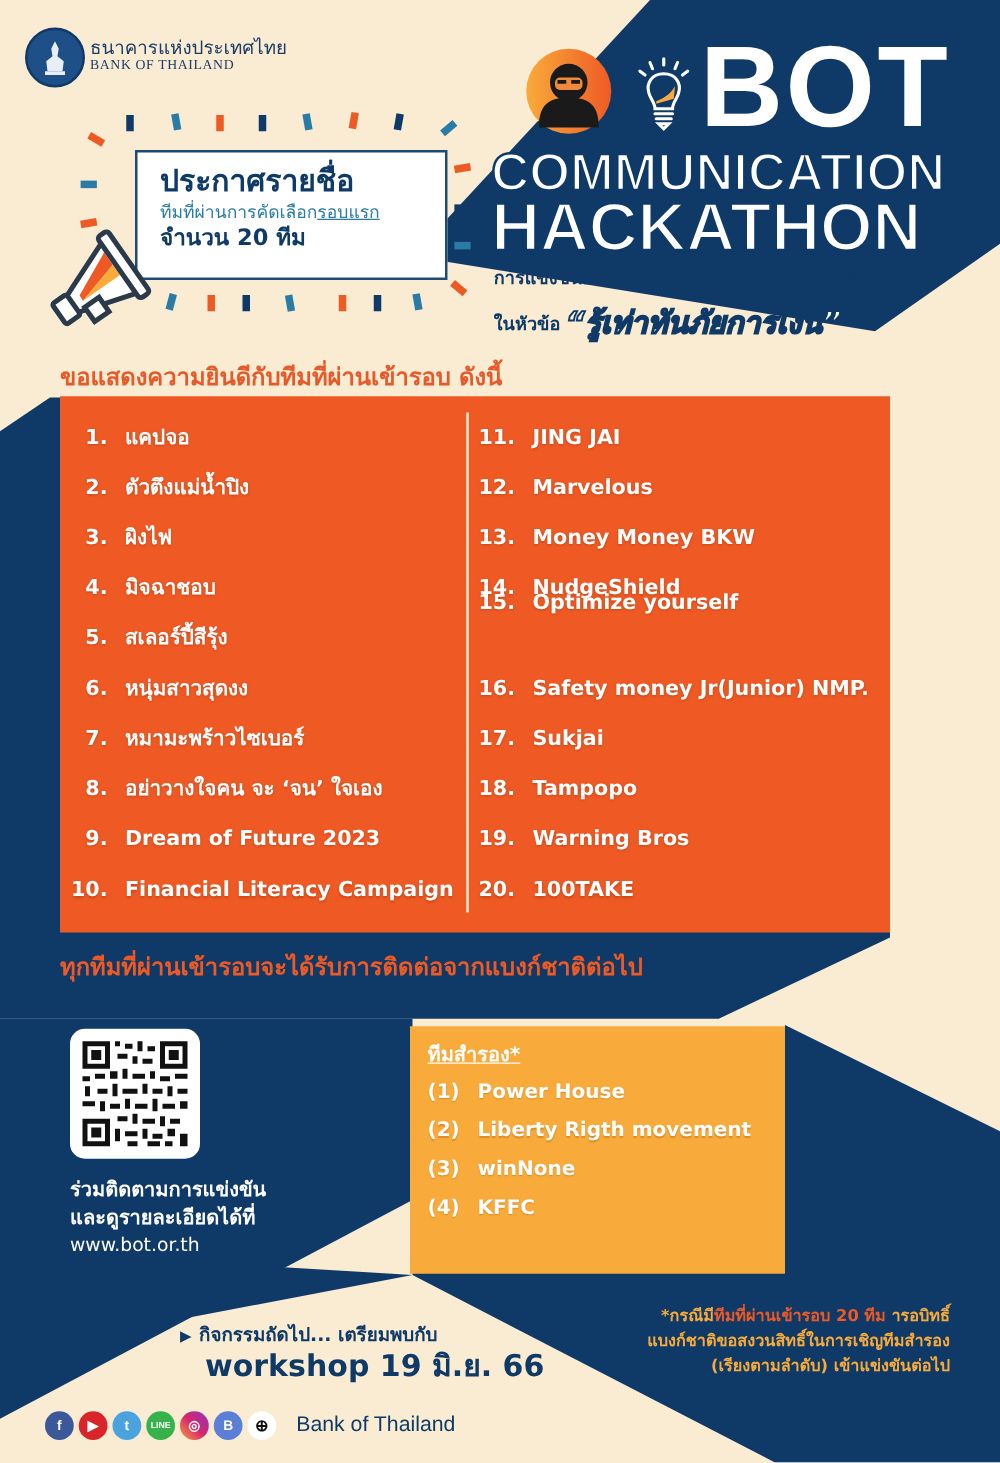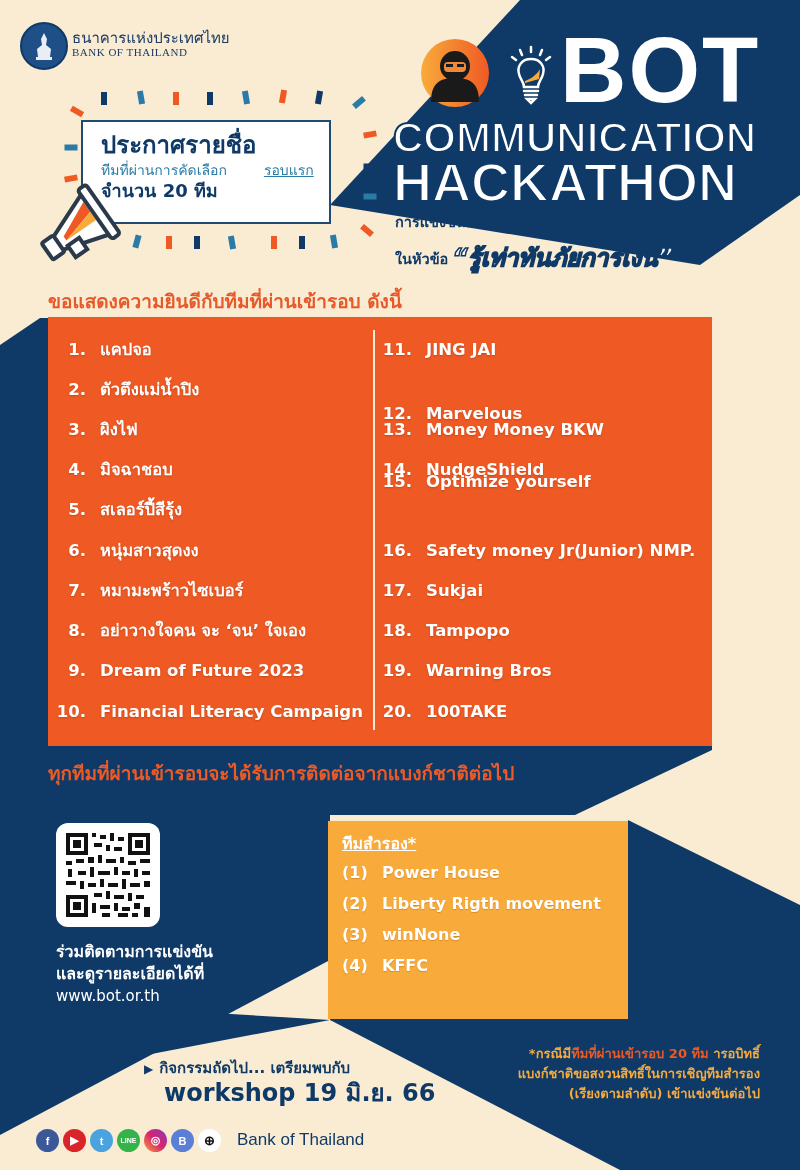--- a/index.html
+++ b/index.html
@@ -7,24 +7,24 @@
   .abs { position:absolute; }
   #bg { position:absolute; left:0; top:0; width:800px; height:1170px; z-index:0; }
   .z { z-index:2; }
 
   
   .logo-seal { left:20px; top:22px; width:44px; height:44px; border-radius:50%; background:#1e4f86; border:2px solid #0f3a68; display:flex; align-items:center; justify-content:center; }
   .logo-th { left:72px; top:26px; font-family:"DejaVu Serif", serif; font-size:15px; color:#1c3b66; }
   .logo-en { left:72px; top:46px; font-family:"Liberation Serif", serif; font-size:11px; color:#1c3b66; letter-spacing:0.5px; }
 
   
-  .announce { left:81px; top:120px; width:250px; height:104px; background:#fff; border:2px solid #1f4a74; box-sizing:border-box; padding:8px 0 0 18px; }
+  .announce { left:108px; top:120px; width:250px; height:104px; background:#fff; border:2px solid #1f4a74; box-sizing:border-box; padding:8px 0 0 18px; }
   .ann-title { font-size:24px; font-weight:bold; color:#0f3a68; line-height:30px; }
   .ann-sub { font-size:14px; color:#2a7ca6; line-height:20px; }
-  .ann-sub u { text-decoration:underline;margin-left:37px; }
+  .ann-sub u { text-decoration:underline; }
   .ann-count { font-size:18px; font-weight:bold; color:#0f3a68; line-height:22px; }
   .dash { width:6px; height:13px; }
 
   
   .bot { left:560px; top:24px; font-family:"Liberation Sans", sans-serif; font-weight:bold; font-size:92px; color:#fff; line-height:92px; letter-spacing:2px; }
   .comm { left:393px; top:115px; font-family:"Liberation Sans", sans-serif; font-weight:bold; font-size:42px; color:#fff; -webkit-text-stroke:2px #0f3a68; line-height:46px; letter-spacing:0px; }
   .hack { left:393px; top:152px; font-family:"Liberation Sans", sans-serif; font-weight:bold; font-size:54px; color:#fff; -webkit-text-stroke:2px #0f3a68; line-height:60px; }
   .sub1 { left:395px; top:210px; font-size:14.5px; font-weight:bold; color:#0f3a68; }
   .sub2 { left:395px; top:238px; font-size:14.5px; font-weight:bold; color:#0f3a68; }
   .sub2 .hl { font-size:24px; color:#fff; -webkit-text-stroke:1.5px #0f3a68; font-style:italic; margin-left:4px; vertical-align:-2px; }
@@ -176,21 +176,21 @@
   <div class="team" style="left:50px;top:498px;"><span class="num">5.</span><span>สเลอร์ปี้สีรุ้ง</span></div>
   <div class="team" style="left:50px;top:539px;"><span class="num">6.</span><span>หนุ่มสาวสุดงง</span></div>
   <div class="team" style="left:50px;top:579px;"><span class="num">7.</span><span>หมามะพร้าวไซเบอร์</span></div>
   <div class="team" style="left:50px;top:619px;"><span class="num">8.</span><span>อย่าวางใจคน จะ ‘จน’ ใจเอง</span></div>
   <div class="team" style="left:50px;top:659px;"><span class="num">9.</span><span>Dream of Future 2023</span></div>
   <div class="team" style="left:50px;top:700px;"><span class="num">10.</span><span>Financial Literacy Campaign</span></div>
 </div>
 
 <div class="abs z" style="left:0;top:0;">
   <div class="team" style="left:376px;top:338px;"><span class="num">11.</span><span>JING JAI</span></div>
-  <div class="team" style="left:376px;top:378px;margin-top:24px;"><span class="num">12.</span><span>Marvelous</span></div>
+  <div class="team" style="left:376px;top:378px;"><span class="num">12.</span><span>Marvelous</span></div>
   <div class="team" style="left:376px;top:418px;"><span class="num">13.</span><span>Money Money BKW</span></div>
   <div class="team" style="left:376px;top:458px;"><span class="num">14.</span><span>NudgeShield</span></div>
   <div class="team" style="left:376px;top:470px;"><span class="num">15.</span><span>Optimize yourself</span></div>
   <div class="team" style="left:376px;top:539px;"><span class="num">16.</span><span>Safety money Jr(Junior) NMP.</span></div>
   <div class="team" style="left:376px;top:579px;"><span class="num">17.</span><span>Sukjai</span></div>
   <div class="team" style="left:376px;top:619px;"><span class="num">18.</span><span>Tampopo</span></div>
   <div class="team" style="left:376px;top:659px;"><span class="num">19.</span><span>Warning Bros</span></div>
   <div class="team" style="left:376px;top:700px;"><span class="num">20.</span><span>100TAKE</span></div>
 </div>
 

